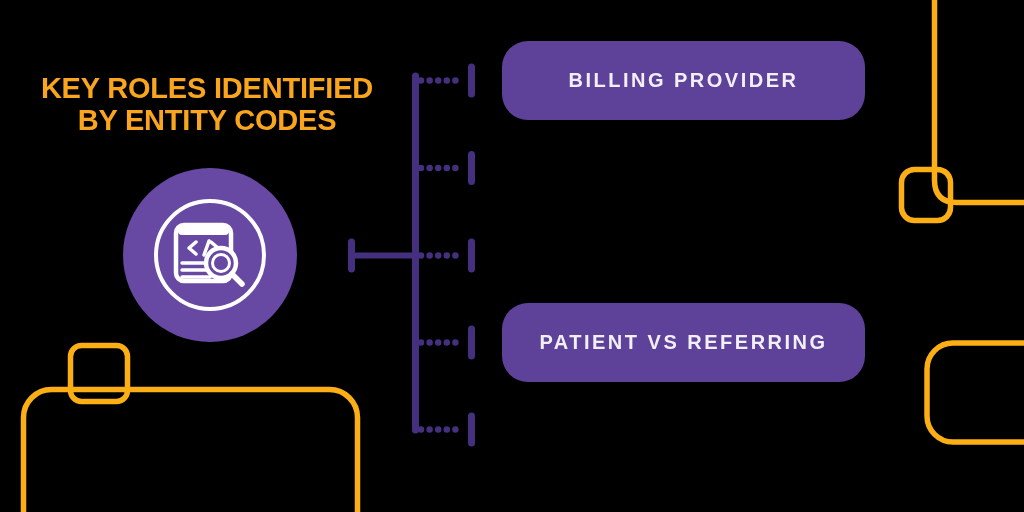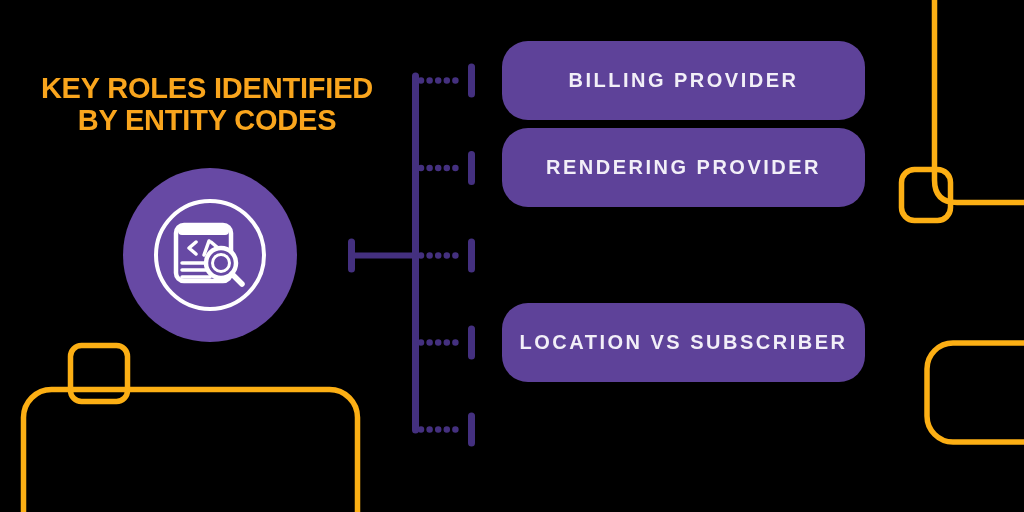--- a/index.html
+++ b/index.html
@@ -95,20 +95,17 @@
     <line class="conn" x1="421" y1="342.5" x2="464" y2="342.5" stroke-width="6.5" stroke-linecap="round" stroke-dasharray="0 8.6"></line>
     <line class="conn" x1="471.5" y1="329" x2="471.5" y2="356" stroke-width="7" stroke-linecap="round"></line>
 
     <line class="conn" x1="421" y1="429.5" x2="464" y2="429.5" stroke-width="6.5" stroke-linecap="round" stroke-dasharray="0 8.6"></line>
     <line class="conn" x1="471.5" y1="416" x2="471.5" y2="443" stroke-width="7" stroke-linecap="round"></line>
   </svg>
 
   <div class="card card0">
     <span class="card-label">BILLING PROVIDER</span>
   </div>
-  <div class="card card1">
-    <span class="card-label">RENDERING PROVIDER</span>
-  </div>
   <div class="card card3">
-    <span class="card-label">LOCATION VS SUBSCRIBER</span>
+    <span class="card-label">PATIENT VS REFERRING</span>
   </div>
 
 </div>
 
 </body></html>

